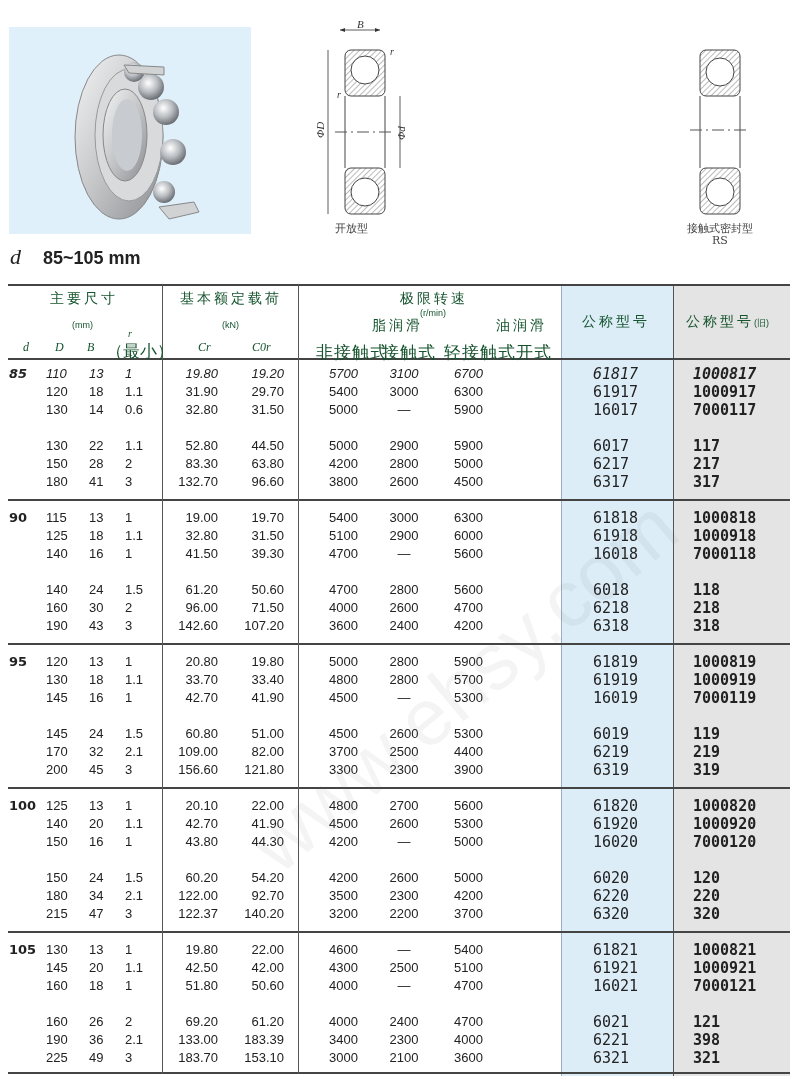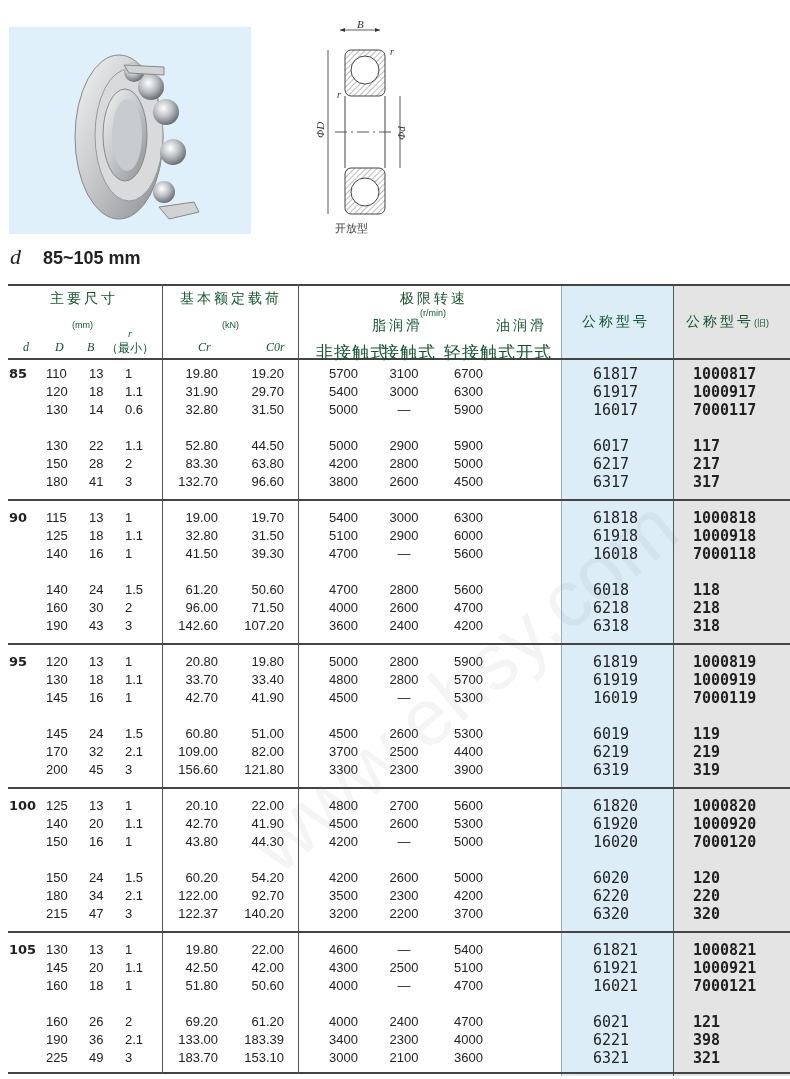--- a/index.html
+++ b/index.html
@@ -116,20 +116,35 @@
       <text x="14" y="118" font-family="Liberation Serif, serif" font-style="italic" font-size="11" fill="#333" transform="rotate(-90 14 118)">ΦD</text>
       <line x1="90" y1="76" x2="90" y2="148" stroke="#333" stroke-width="0.8"></line>
       <text x="95" y="120" font-family="Liberation Serif, serif" font-style="italic" font-size="11" fill="#333" transform="rotate(-90 95 120)">Φd</text>
       <line x1="25" y1="112" x2="85" y2="112" stroke="#555" stroke-dasharray="12,4,2,4"></line>
     </svg>
     <div class="diagram-caption" style="left:25px; top:203px;">开放型</div>
   </div>
 
 
 
+  <div class="diagram" style="left:390px; width:80px; height:235px;">
+    <svg width="80" height="200" viewBox="0 0 80 200">
+      <rect x="10" y="30" width="40" height="46" rx="6" fill="url(#hatch)" stroke="#444"></rect>
+      <circle cx="30" cy="52" r="14" fill="#fff" stroke="#444"></circle>
+      <rect x="10" y="148" width="40" height="46" rx="6" fill="url(#hatch)" stroke="#444"></rect>
+      <circle cx="30" cy="172" r="14" fill="#fff" stroke="#444"></circle>
+      <line x1="10" y1="76" x2="10" y2="148" stroke="#444"></line>
+      <line x1="50" y1="76" x2="50" y2="148" stroke="#444"></line>
+      <line x1="0" y1="110" x2="60" y2="110" stroke="#555" stroke-dasharray="12,4,2,4"></line>
+    </svg>
+    <div class="diagram-caption" style="left:-15px; top:203px; width:90px;">
+      <div>接触式密封型</div>
+      <div>RS</div>
+    </div>
+  </div>
 </div>
 
 <div class="size-title">
   <span class="sym">d</span>
   <span class="range">85~105 mm</span>
 </div>
 
 <div class="table">
   <div class="band-model"></div>
   <div class="band-old"></div>
@@ -155,31 +170,31 @@
   <div class="hdr big" style="left:488px; top:33px;">油润滑</div>
   <div class="hdr big" style="left:574px; top:29px;">公称型号</div>
   <div class="hdr big" style="left:678px; top:29px;">
     <span>公称型号</span><span style="font-size:9px; letter-spacing:0;">(旧)</span>
   </div>
 
   <div class="hdr ital" style="left:15px; top:56px;">d</div>
   <div class="hdr ital" style="left:47px; top:56px;">D</div>
   <div class="hdr ital" style="left:79px; top:56px;">B</div>
   <div class="hdr ital" style="left:120px; top:44px; font-size:10px;">r</div>
-  <div class="hdr" style="left:98px; top:56px; font-size:12px;">（最小）</div>
+  <div class="hdr" style="left:98px; top:56px; font-size:17px;">（最小）</div>
   <div class="hdr ital" style="left:190px; top:56px;">Cr</div>
-  <div class="hdr ital" style="left:258px; top:56px;">C0r</div>
+  <div class="hdr ital" style="left:244px; top:56px;">C0r</div>
   <div class="hdr sub" style="left:308px; top:57px;">非接触式</div>
   <div class="hdr sub" style="left:374px; top:57px;">接触式</div>
   <div class="hdr sub" style="left:436px; top:57px;">轻接触式</div>
   <div class="hdr sub" style="left:508px; top:57px;">开式</div>
 
   <div id="groups">
       <div class="group" style="top: 81px;">
-        <div class="row" style="top: 0px;">
+        <div class="row" style="top: 0px; font-style: italic;">
           <span class="cell c-d">85</span>
           <span class="cell c-D">110</span>
           <span class="cell c-B">13</span>
           <span class="cell c-r">1</span>
           <span class="cell c-cr">19.80</span>
           <span class="cell c-cor">19.20</span>
           <span class="cell c-s1">5700</span>
           <span class="cell c-s2">3100</span>
           <span class="cell c-s3">6700</span>
           <span class="cell c-model">61817</span>

